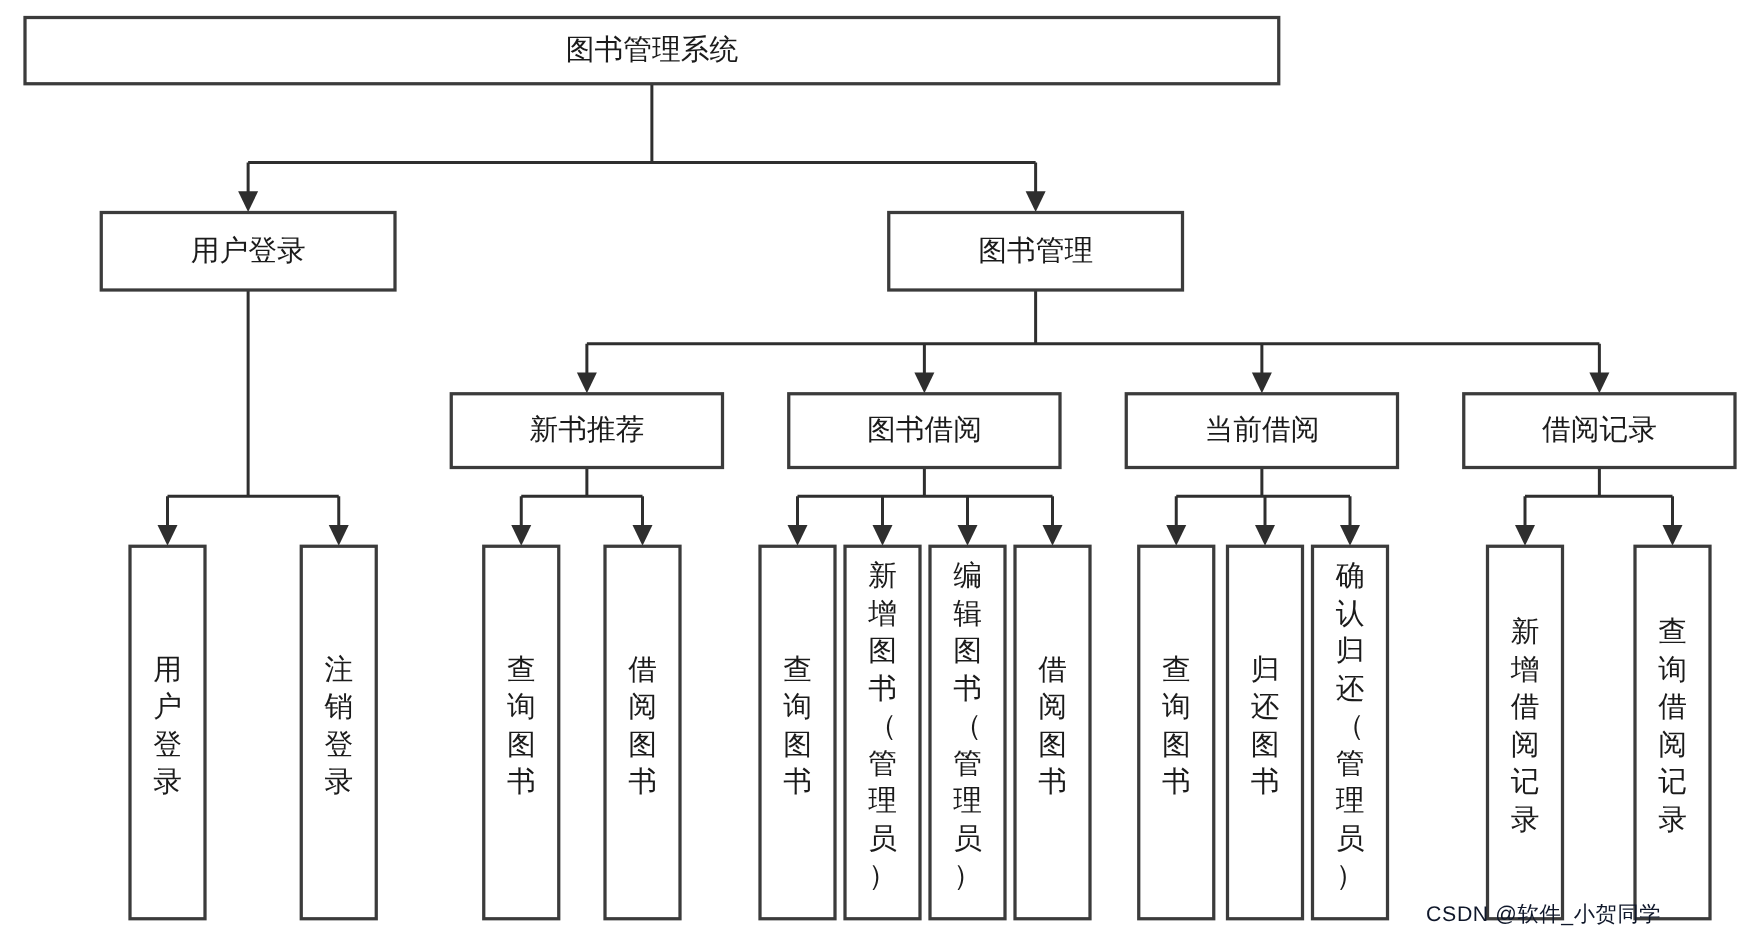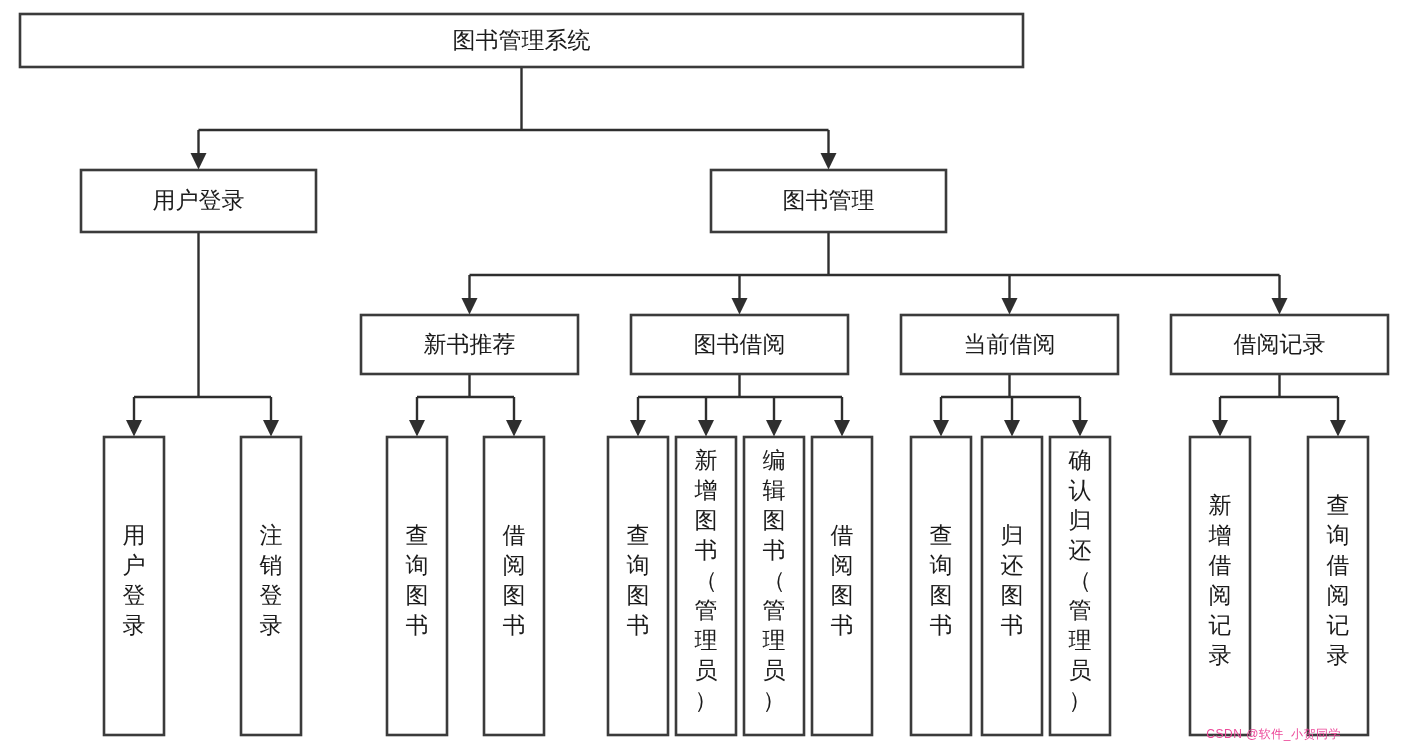--- a/index.html
+++ b/index.html
@@ -50,25 +50,25 @@
     stroke-width: 2.4;
     fill: none;
     stroke-linecap: butt;
   }
   .arrow-head {
     fill: #2e2e2e;
     stroke: none;
   }
   .watermark {
     position: absolute;
-    right: 4px;
+    right: 16px;
     bottom: 4px;
     font-family: "Liberation Sans", "DejaVu Sans", sans-serif;
-    font-size: 12px;
-    color: #ec4899;
+    font-size: 17px;
+    color: #0f172a;
     letter-spacing: 0.5px;
     white-space: nowrap;
     user-select: none;
   }
 </style>
 </head>
 <body>
 
 <div id="diagram-root">
   <svg id="diagram-svg" viewBox="0 0 1405 747" preserveAspectRatio="none" aria-hidden="true">

